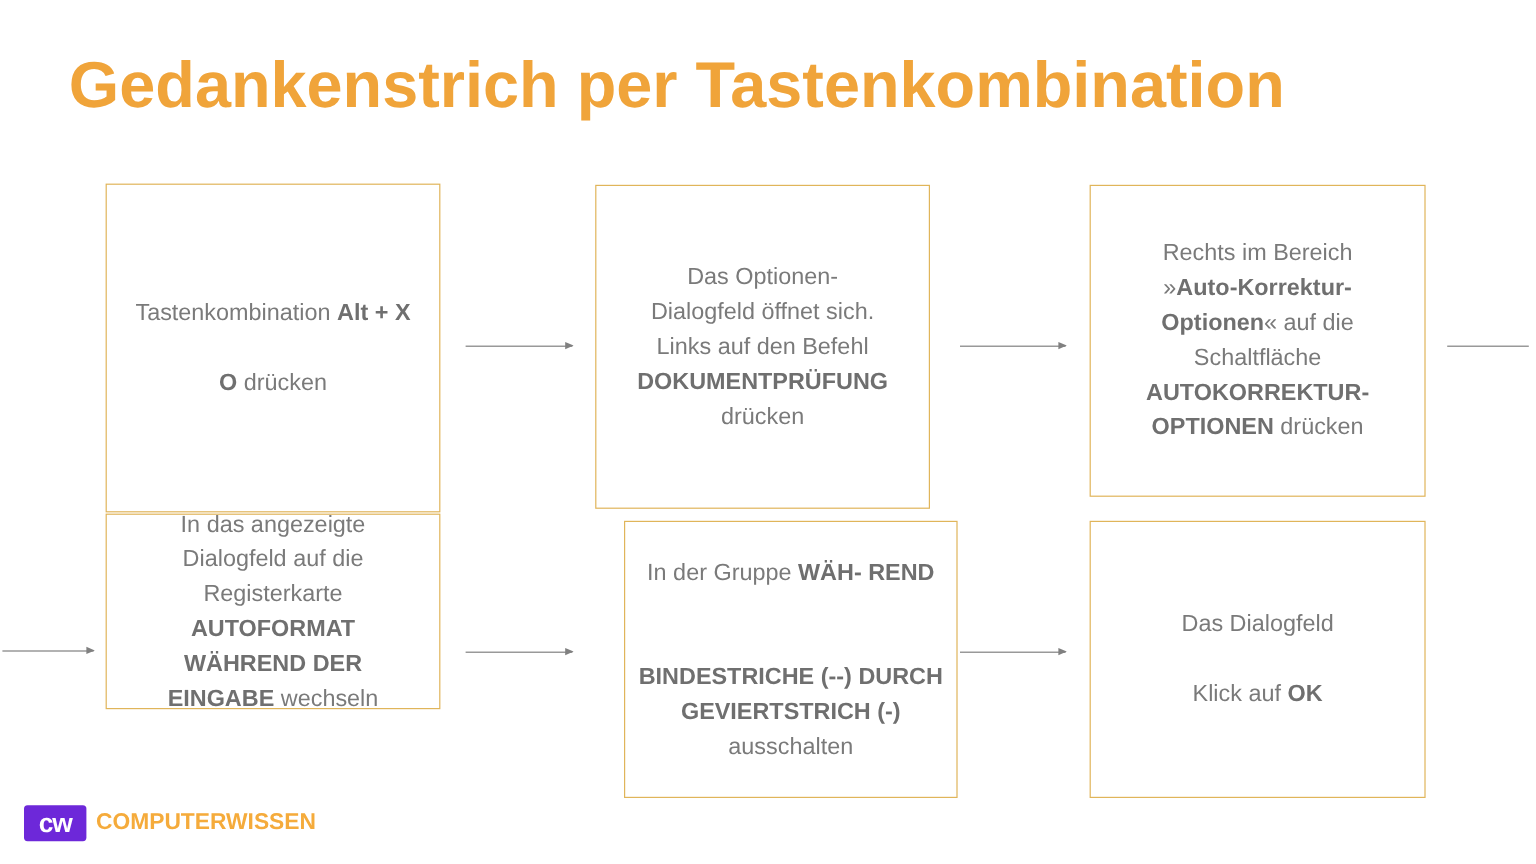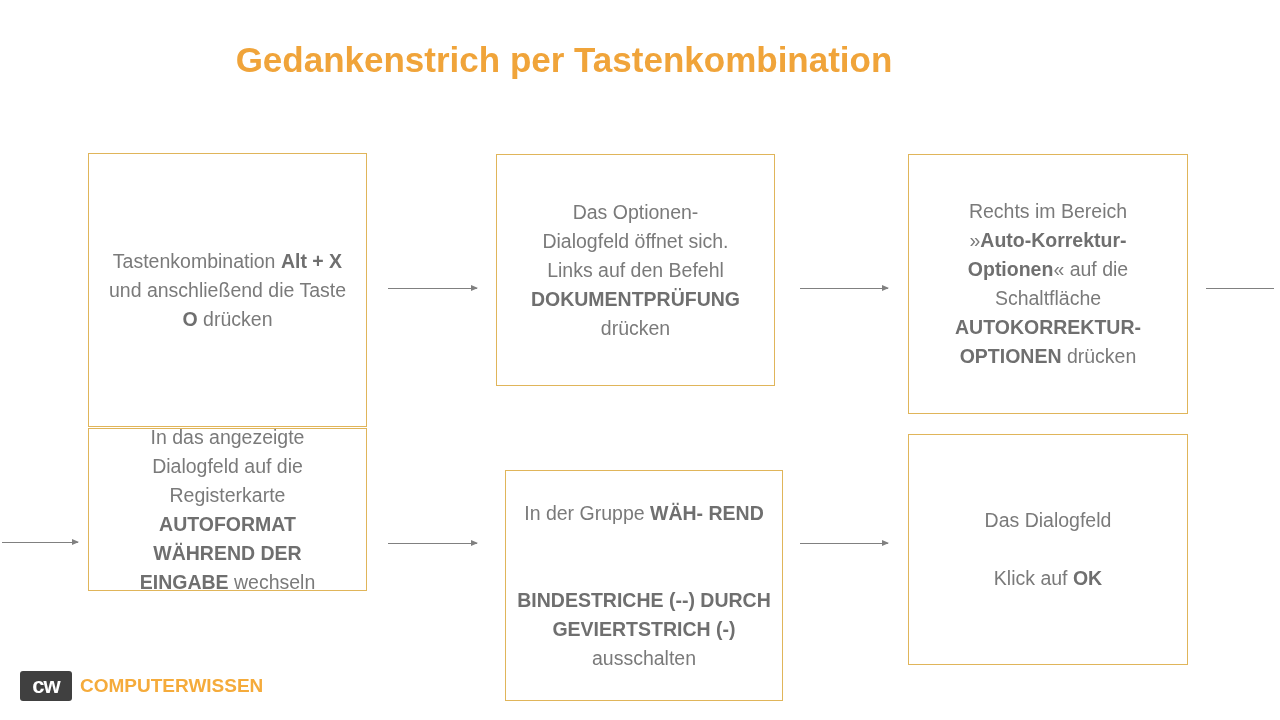--- a/index.html
+++ b/index.html
@@ -3,63 +3,63 @@
 <meta charset="utf-8">
 <style>
   html, body { margin: 0; padding: 0; }
   body {
     width: 1280px; height: 720px; position: relative; overflow: hidden;
     background: #ffffff;
     font-family: "Liberation Sans", "DejaVu Sans", sans-serif;
   }
   .title {
     position: absolute; left: 0; top: 40px; width: 1128px; text-align: center;
-    font-size: 35px; font-weight: bold; color: #f0a43a; letter-spacing: 0px;
+    font-size: 54px; font-weight: bold; color: #f0a43a; letter-spacing: 0px;
   }
   .box {
     position: absolute; box-sizing: border-box;
     border: 1.5px solid #e0b55a; background: #ffffff;
     display: flex; align-items: center; justify-content: center;
     text-align: center; color: #7a7a7a; font-size: 19.5px; line-height: 29px;
     padding: 0 10px;
   }
   .box b { color: #6f6f6f; }
   .arrow {
     position: absolute; height: 1px; background: #808080;
   }
   .arrow.head::after {
     content: ""; position: absolute; right: -1px; top: -3px;
     border-left: 7px solid #808080; border-top: 3.5px solid transparent; border-bottom: 3.5px solid transparent;
   }
   .logo { position: absolute; left: 20px; top: 671px; display: flex; align-items: center; }
   .logo-mark {
-    width: 52px; height: 30px; background: #404040; border-radius: 3px;
+    width: 52px; height: 30px; background: #6d28d9; border-radius: 3px;
     color: #fff; font-weight: bold; font-size: 22px; line-height: 30px; text-align: center;
     letter-spacing: -1px;
   }
   .logo-text { margin-left: 8px; color: #f5ab3b; font-weight: bold; font-size: 19px; }
 </style>
 </head>
 <body>
 
 <div class="title">Gedankenstrich per Tastenkombination</div>
 
 <div class="box" style="left:88px;top:153px;width:279px;height:274px;">
-    <div class="content"><span>Tastenkombination </span><b>Alt + X</b><br><span>und anschließend die Taste</span><br><b>O</b><span> drücken</span></div>
+    <div class="content"><span>Tastenkombination </span><b>Alt + X</b><br><br><b>O</b><span> drücken</span></div>
   </div>
-<div class="box" style="left:496px;top:154px;width:279px;height:232px;">
+<div class="box" style="left:496px;top:154px;width:279px;height:270px;">
     <div class="content"><span>Das Optionen-</span><br><span>Dialogfeld öffnet sich.</span><br><span>Links auf den Befehl</span><br><b>DOKUMENTPRÜFUNG</b><br><span>drücken</span></div>
   </div>
 <div class="box" style="left:908px;top:154px;width:280px;height:260px;">
     <div class="content"><span>Rechts im Bereich</span><br><span>»</span><b>Auto-Korrektur-</b><br><b>Optionen</b><span>« auf die</span><br><span>Schaltfläche</span><br><b>AUTOKORREKTUR-</b><br><b>OPTIONEN</b><span> drücken</span></div>
   </div>
 <div class="box" style="left:88px;top:428px;width:279px;height:163px;">
     <div class="content"><span>In das angezeigte</span><br><span>Dialogfeld auf die</span><br><span>Registerkarte</span><br><b>AUTOFORMAT</b><br><b>WÄHREND DER</b><br><b>EINGABE</b><span> wechseln</span></div>
   </div>
-<div class="box" style="left:505px;top:434px;width:278px;height:231px;margin-top:36px;">
+<div class="box" style="left:520px;top:434px;width:278px;height:231px;">
     <div class="content"><span>In der Gruppe </span><b>WÄH- REND</b><br><br><br><b>BINDESTRICHE (--) DURCH</b><br><b>GEVIERTSTRICH (-)</b><br><span>ausschalten</span></div>
   </div>
 <div class="box" style="left:908px;top:434px;width:280px;height:231px;">
     <div class="content"><span>Das Dialogfeld</span><br><br><span>Klick auf </span><b>OK</b></div>
   </div>
 
 <div class="arrow head" style="left:388px;top:288px;width:89px;"></div>
 <div class="arrow head" style="left:800px;top:288px;width:88px;"></div>
 <div class="arrow" style="left:1206px;top:288px;width:68px;"></div>
 <div class="arrow head" style="left:2px;top:542px;width:76px;"></div>

